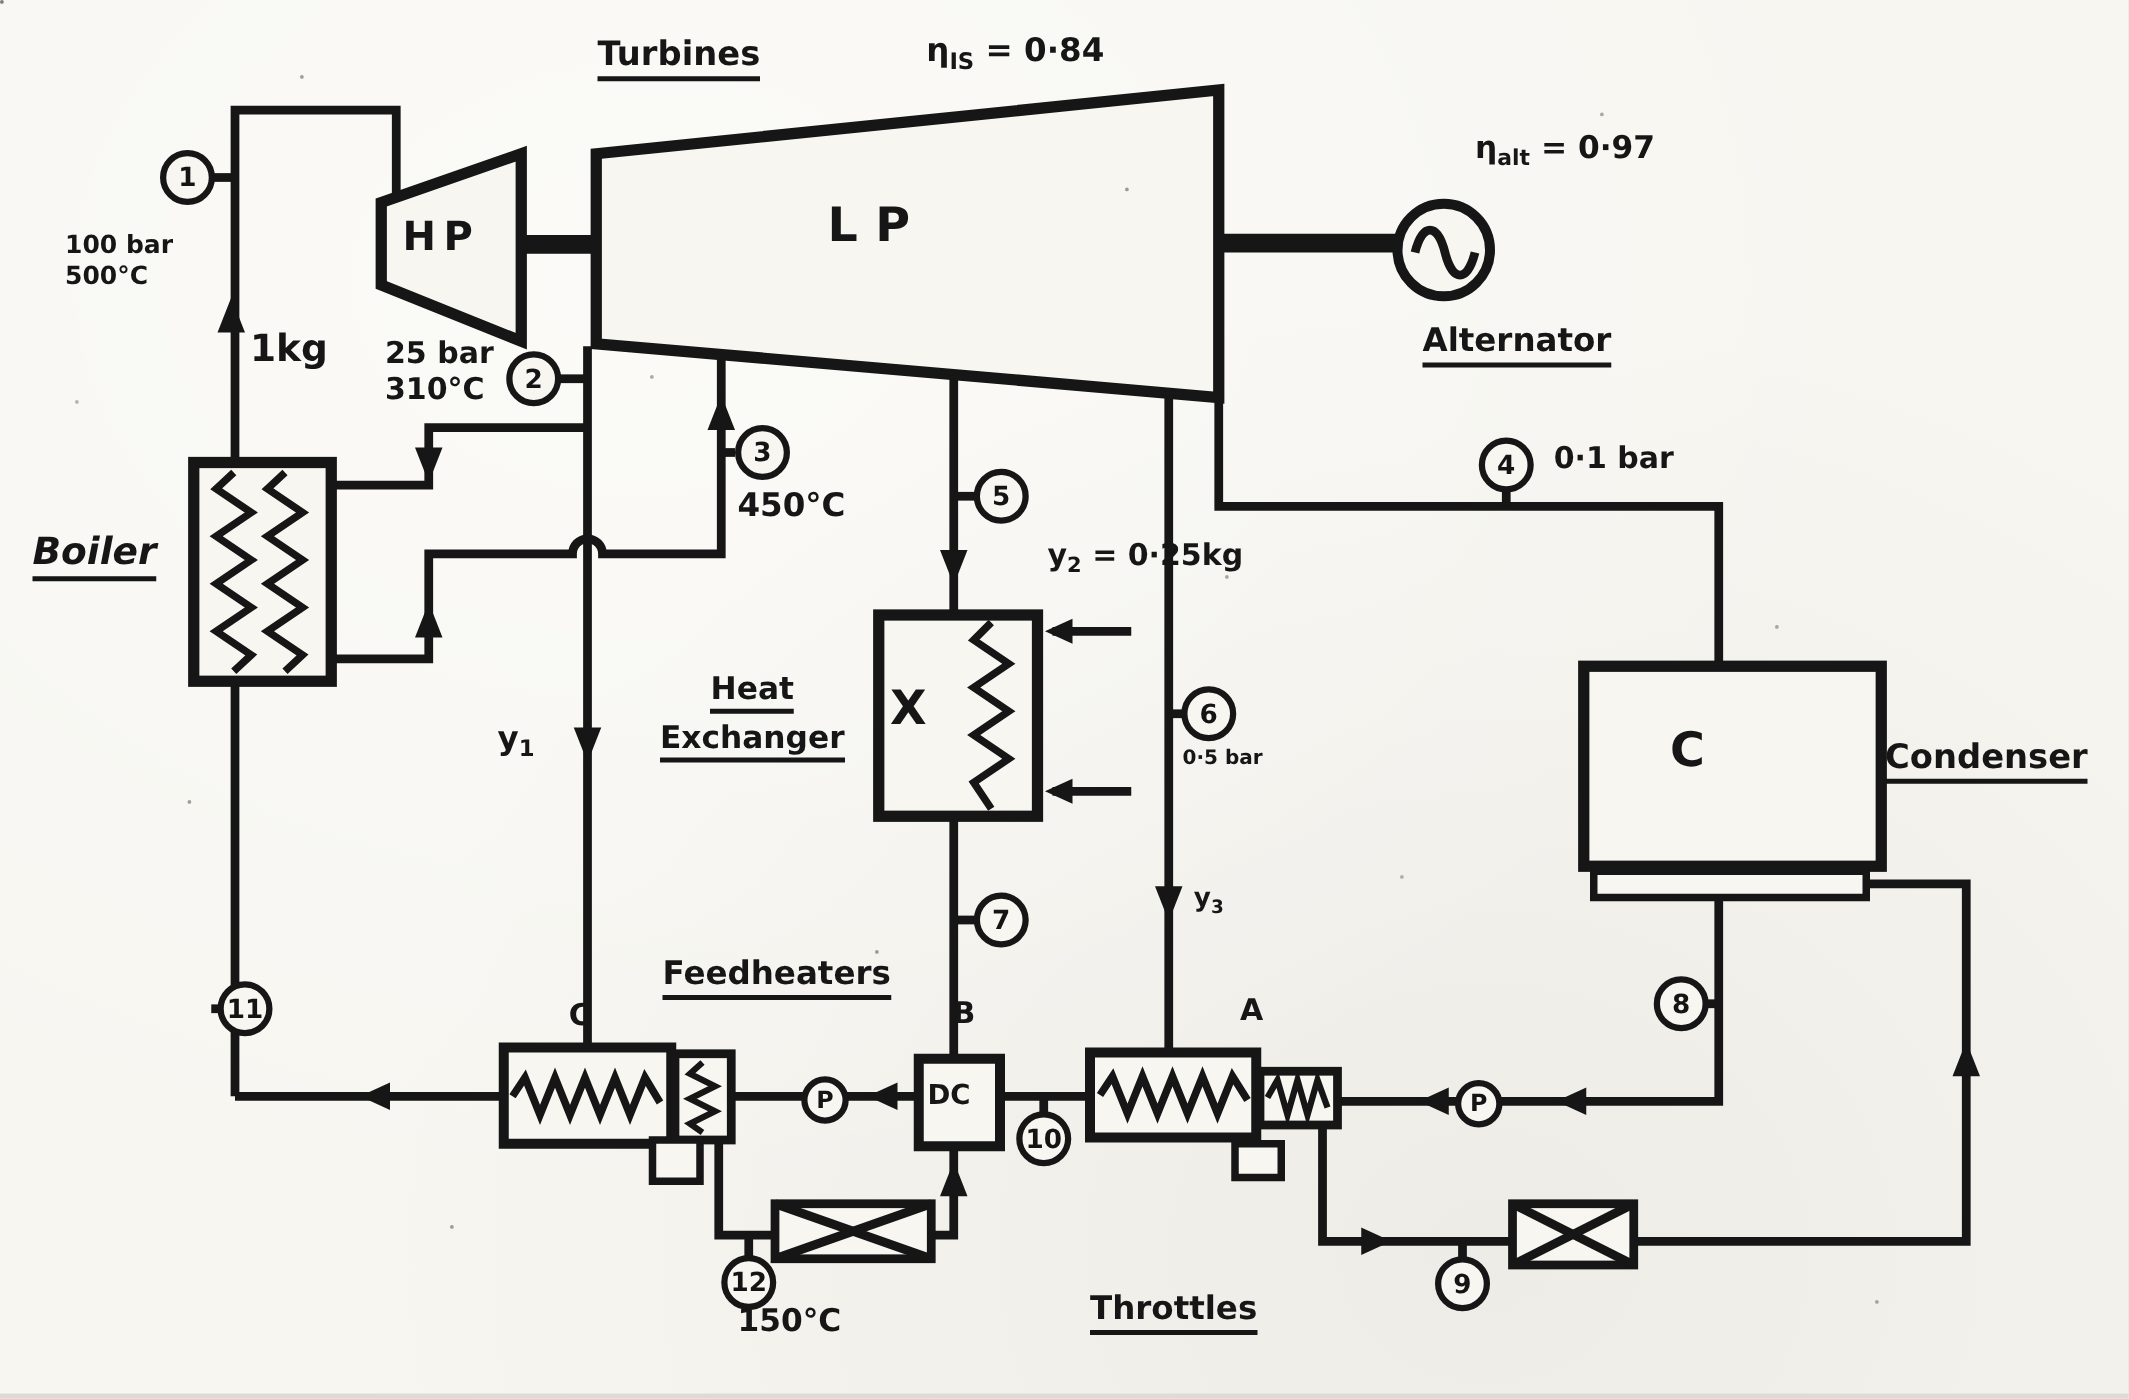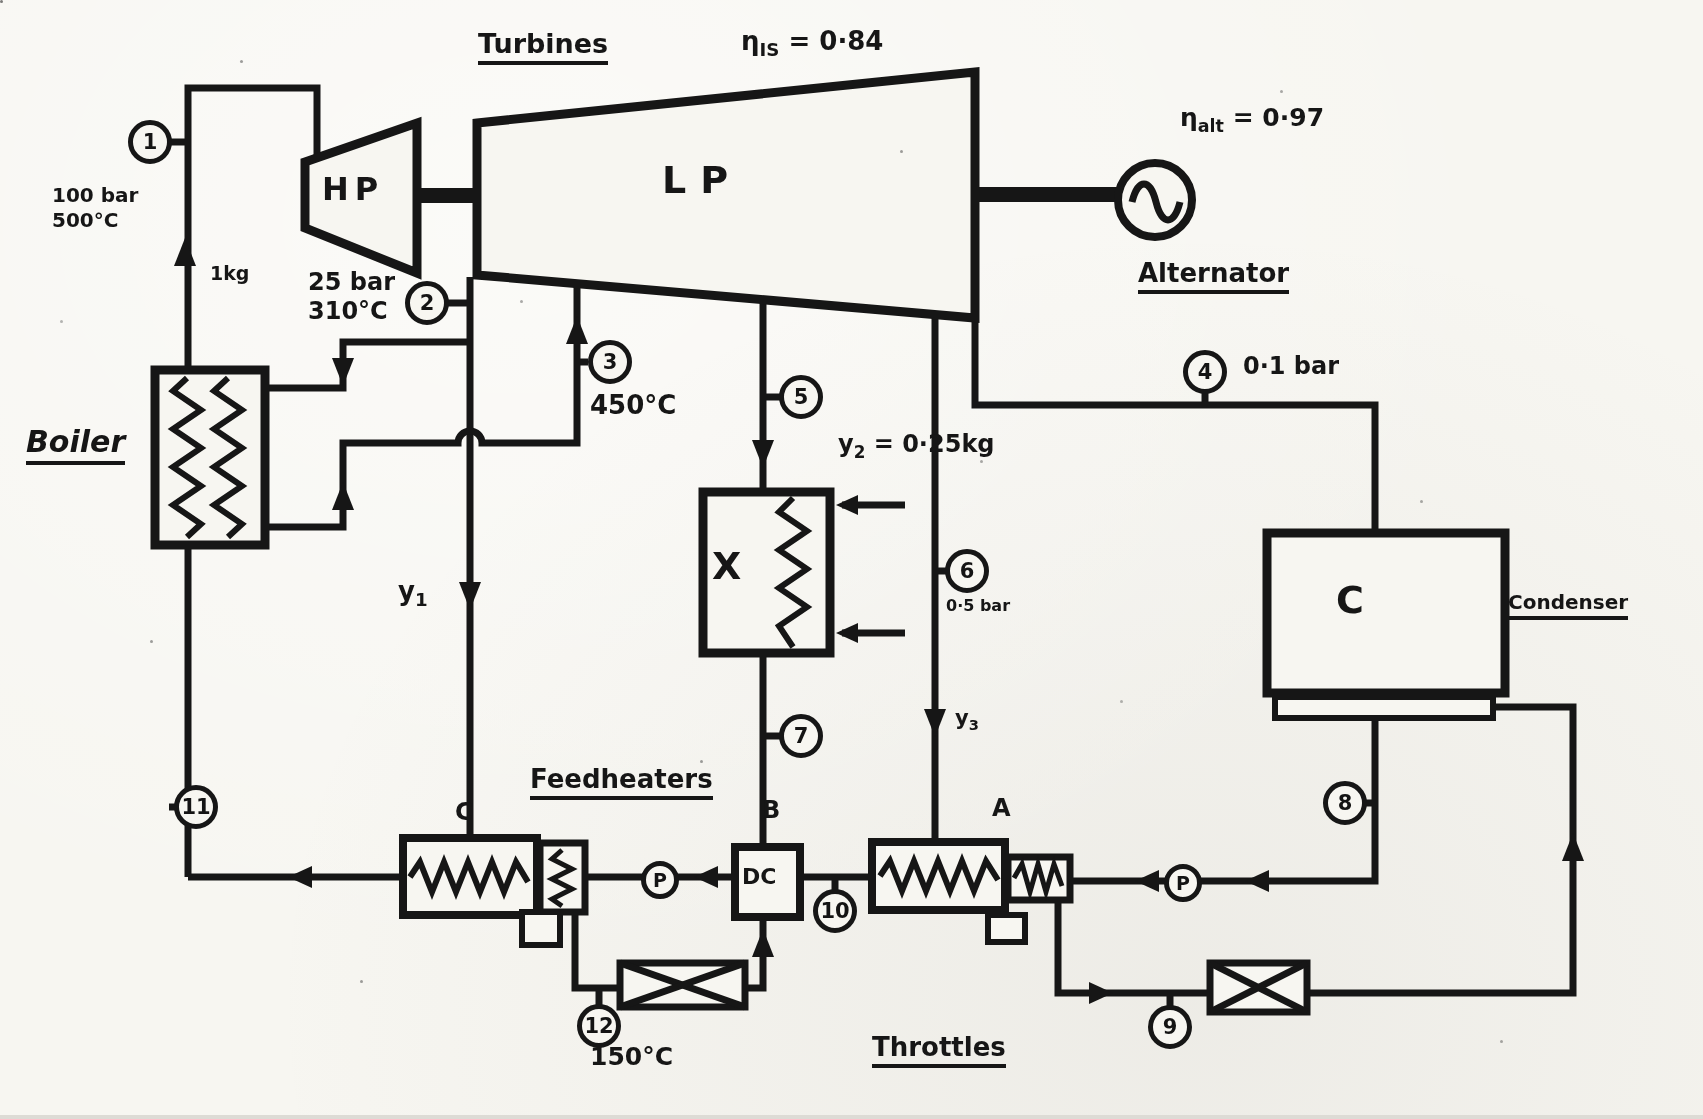--- a/index.html
+++ b/index.html
@@ -154,21 +154,25 @@
   <div class="lbl" style="left:712px;top:26px;font-size:26px;margin-left:29px;">
     <span>η</span><sub>IS</sub>
     <span>= 0·84</span>
   </div>
   <div class="lbl" style="left:1180px;top:103px;font-size:25px;">
     <span>η</span><sub>alt</sub>
     <span>= 0·97</span>
   </div>
   <div class="lbl und" style="left:1138px;top:258px;font-size:26px;">Alternator</div>
   <div class="lbl und" style="left:26px;top:424px;font-size:30px;font-style:italic;">Boiler</div>
-  <div class="lbl und" style="left:1508px;top:590px;font-size:20px;">Condenser</div>
+  <div class="lbl und" style="left:1508px;top:590px;font-size:27px;">Condenser</div>
+  <div class="lbl" style="left:528px;top:536px;font-size:25px;text-align:center;">
+    <div class="und" style="display:inline-block;">Heat</div><br>
+    <div class="und" style="display:inline-block;margin-top:4px;">Exchanger</div>
+  </div>
   <div class="lbl und" style="left:530px;top:764px;font-size:26px;">Feedheaters</div>
   <div class="lbl und" style="left:872px;top:1032px;font-size:26px;">Throttles</div>
 
   <div class="comp-txt" style="left:322px;top:170px;font-size:32px;letter-spacing:6px;">HP</div>
   <div class="comp-txt" style="left:662px;top:158px;font-size:38px;letter-spacing:14px;">LP</div>
   <div class="comp-txt" style="left:712px;top:544px;font-size:38px;">X</div>
   <div class="comp-txt" style="left:1336px;top:578px;font-size:38px;">C</div>
   <div class="comp-txt" style="left:742px;top:864px;font-size:22px;">DC</div>
   <div class="comp-txt" style="left:455px;top:798px;font-size:24px;">C</div>
   <div class="comp-txt" style="left:762px;top:796px;font-size:24px;">B</div>
@@ -178,21 +182,21 @@
       <span>P</span>
     </div>
   <div class="pump" style="left:1164px;top:864px;">
       <span>P</span>
     </div>
 
   <div class="lbl" style="left:52px;top:166px;font-size:20px;line-height:1.25;margin-top:17px;">
     <div>100 bar</div>
     <div>500°C</div>
   </div>
-  <div class="lbl" style="left:210px;top:262px;font-size:19px;">1kg</div>
+  <div class="lbl" style="left:200px;top:262px;font-size:30px;">1kg</div>
   <div class="lbl" style="left:308px;top:268px;font-size:24px;line-height:1.2;">
     <div>25 bar</div>
     <div>310°C</div>
   </div>
   <div class="lbl" style="left:590px;top:390px;font-size:26px;">450°C</div>
   <div class="lbl" style="left:1243px;top:352px;font-size:24px;">0·1 bar</div>
   <div class="lbl" style="left:946px;top:596px;font-size:16px;">0·5 bar</div>
   <div class="lbl" style="left:590px;top:1042px;font-size:25px;">150°C</div>
 
   <div class="lbl" style="left:398px;top:576px;font-size:26px;">

